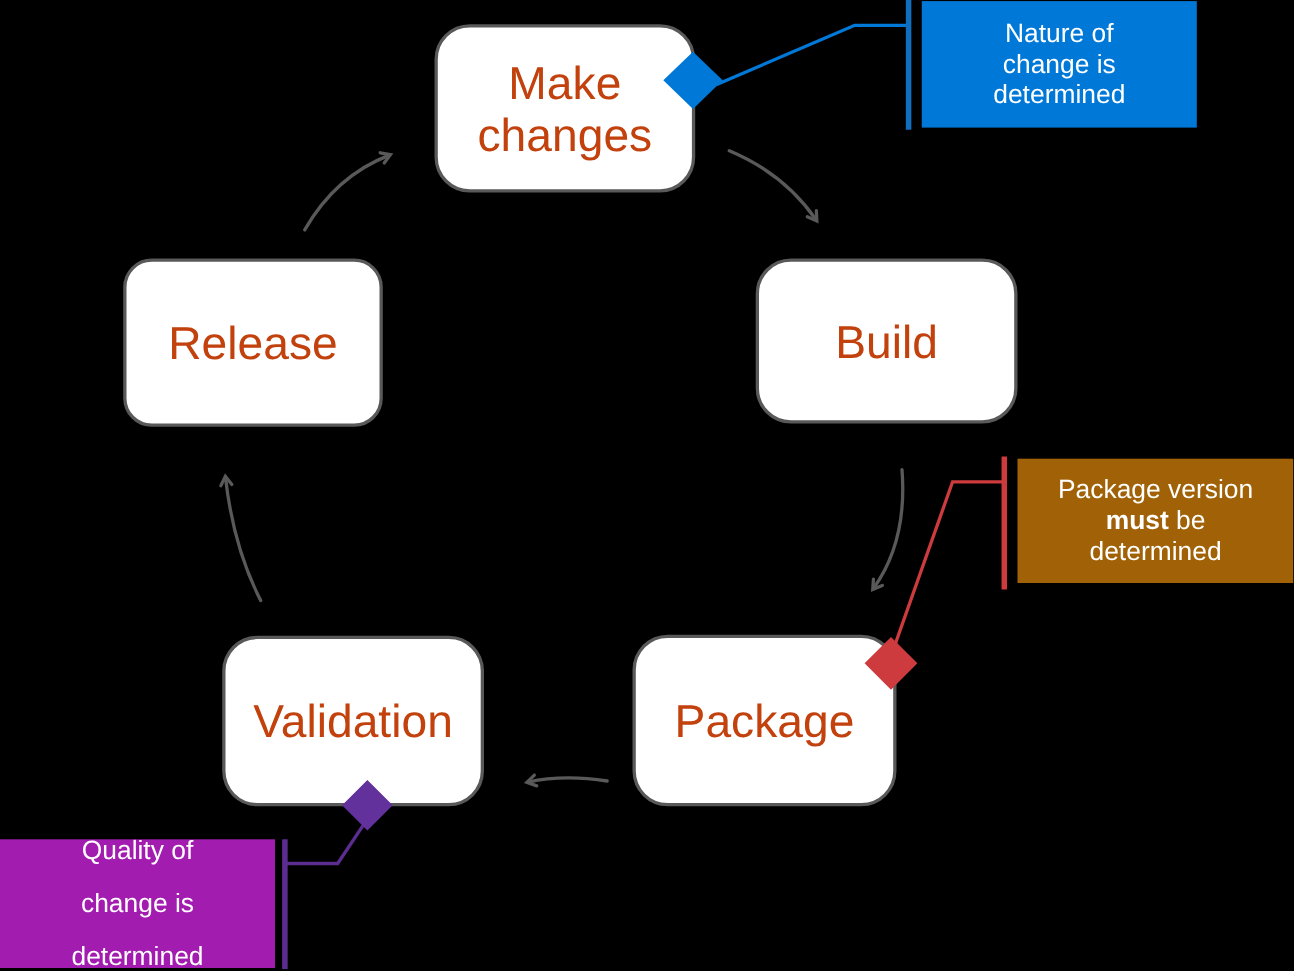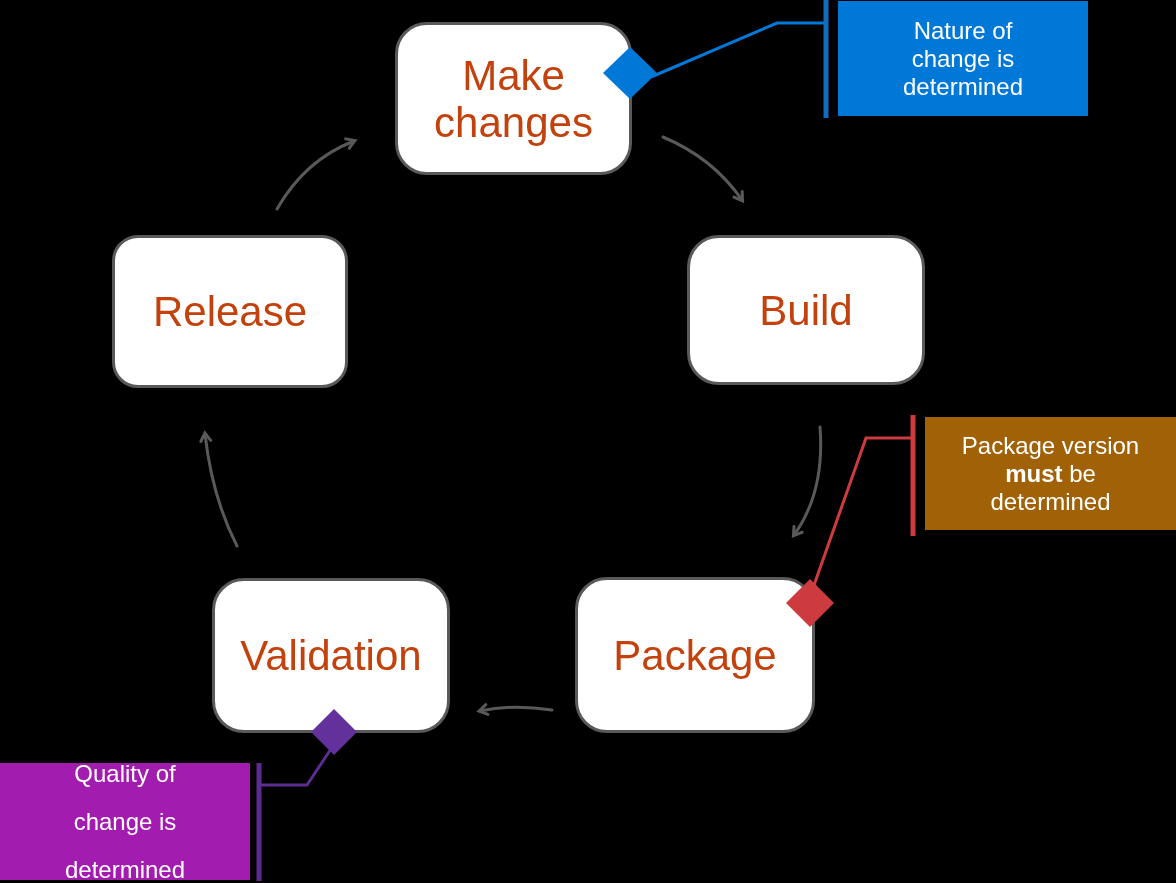--- a/index.html
+++ b/index.html
@@ -21,21 +21,21 @@
     border-radius:32px;
     display:flex;align-items:center;justify-content:center;
     text-align:center;
     font-size:42px;line-height:47px;color:#c2410c;
     letter-spacing:0px;
   }
   .node-make{left:395px;top:22px;width:231px;height:147px;}
   .node-build{left:687px;top:235px;width:232px;height:144px;}
   .node-release{left:112px;top:235px;width:230px;height:147px;border-radius:26px;}
   .node-package{left:575px;top:577px;width:234px;height:150px;}
-  .node-validation{left:212px;top:578px;width:232px;height:149px;justify-content:center;}
+  .node-validation{left:202px;top:578px;width:232px;height:149px;justify-content:center;}
   .node-label{max-width:200px;}
   .callout{
     position:absolute;z-index:2;
     color:#ffffff;
     display:flex;flex-direction:column;align-items:center;justify-content:center;
     text-align:center;
     font-size:24px;line-height:28px;
   }
   .callout-blue{left:838px;top:1px;width:250px;height:115px;}
   .callout-red{left:925px;top:417px;width:251px;height:113px;}

